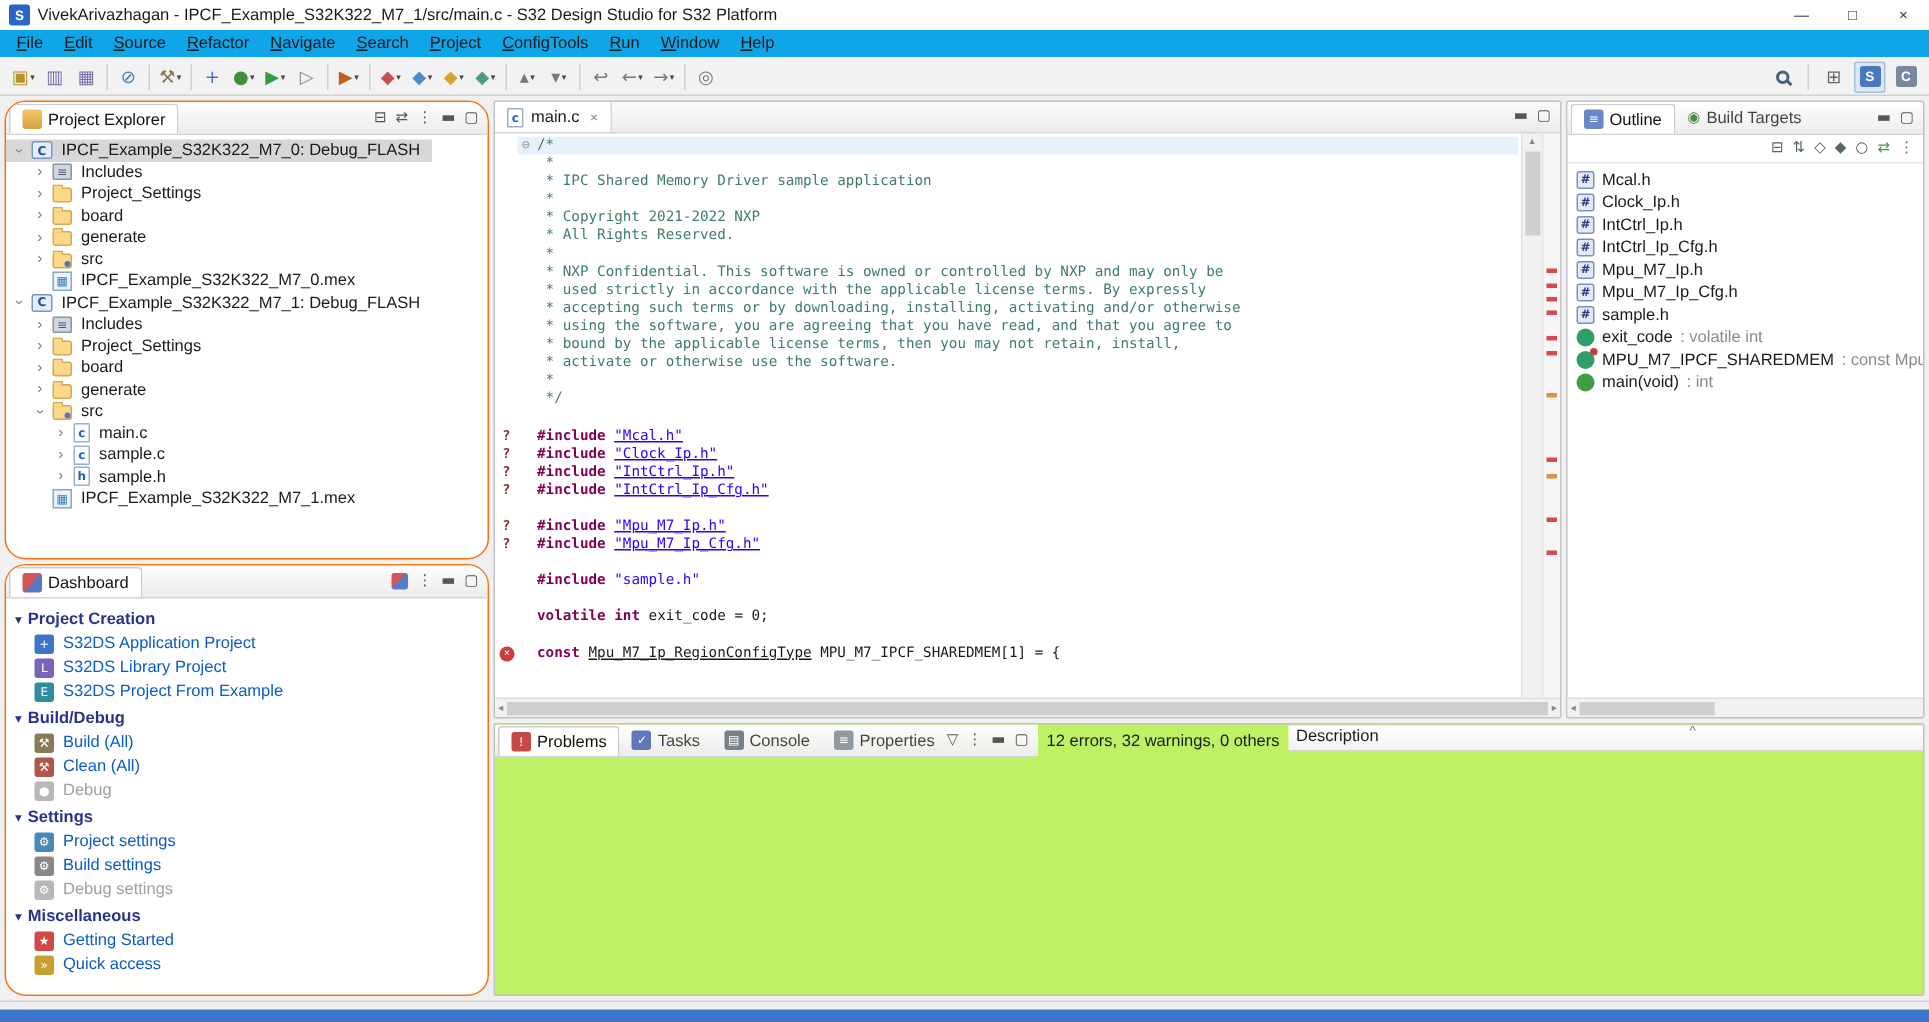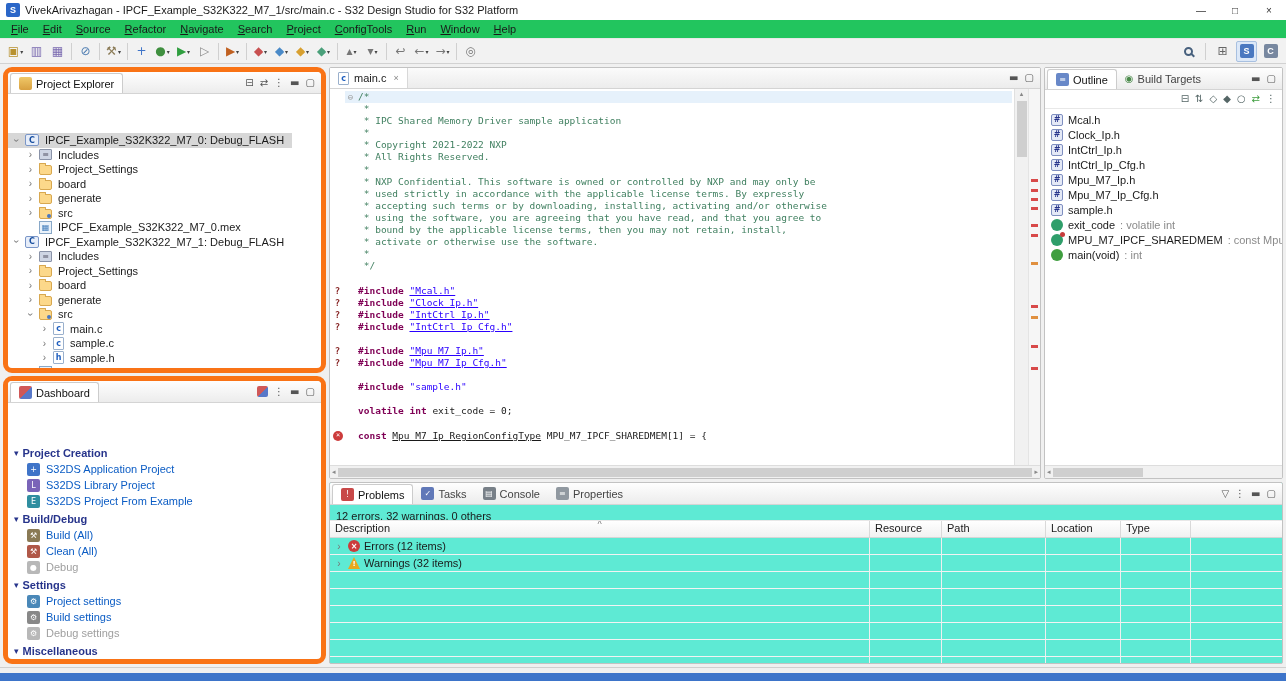--- a/index.html
+++ b/index.html
@@ -10,21 +10,21 @@
 
   
   .titlebar { height:20px; flex:none; background:#fff; display:flex; align-items:center; padding-left:6px; gap:5px; }
   .app-icon { width:14px; height:14px; background:#2a66c8; color:#fff; font-size:9px; font-weight:bold;
               display:flex; align-items:center; justify-content:center; border-radius:2px; flex:none; }
   .tb-title { font-size:11px; white-space:nowrap; }
   .win-controls { margin-left:auto; display:flex; height:100%; }
   .win-btn { width:34px; display:flex; align-items:center; justify-content:center; font-size:10px; color:#333; }
 
   
-  .menubar { height:18px; flex:none; background:#22c55e; display:flex; align-items:center; padding-left:4px; }
+  .menubar { height:18px; flex:none; background:#0ea5e9; display:flex; align-items:center; padding-left:4px; }
   .menu-item { display:inline-block; padding:1px 7px; font-size:11px; }
   .menu-item::first-letter { text-decoration:underline; }
 
   
   .toolbar { height:26px; flex:none; background:#f2f2f2; border-top:1px solid #e8e8e8; border-bottom:1px solid #d2d2d2;
              display:flex; align-items:center; padding:0 5px; }
   .tb-left { display:flex; align-items:center; flex:1; min-width:0; }
   .tb-right { display:flex; align-items:center; gap:3px; }
   .tb-btn { height:21px; min-width:21px; padding:0 2px; display:inline-flex; align-items:center; justify-content:center; border-radius:2px; }
   .tb-glyph { font-size:12px; font-family:"DejaVu Sans",sans-serif; line-height:1; }
@@ -37,21 +37,21 @@
            display:flex; align-items:center; justify-content:center; }
   .pchip.c { background:#7888a0; }
   .persp-grid { font-size:12px; color:#666; font-family:"DejaVu Sans",sans-serif; }
 
   
   .main { flex:1; display:flex; gap:3px; padding:3px; min-height:0; }
   .left-col { width:323px; flex:none; display:flex; flex-direction:column; gap:3px; min-height:0; }
   .right-col { flex:1; display:flex; flex-direction:column; gap:3px; min-width:0; }
   .top-row { height:412px; flex:none; display:flex; gap:3px; min-width:0; }
 
-  .panel { background:#fff; border:5px solid #f97316; border-radius:9px; display:flex; flex-direction:column; min-height:0; overflow:hidden;gap:36px; }
+  .panel { background:#fff; border:1px solid #f97316; border-radius:14px; display:flex; flex-direction:column; min-height:0; overflow:hidden; }
   .pe-panel { height:306px; flex:none; }
   .dash-panel { flex:1; }
 
   .panel-hdr { height:22px; flex:none; background:linear-gradient(#fefefe,#ececec); border-bottom:1px solid #d4d4d4;
                display:flex; align-items:stretch; padding-left:2px; }
   .vtab { display:inline-flex; align-items:center; gap:4px; padding:0 8px; font-size:11px; color:#444; white-space:nowrap; }
   .vtab.sel { background:#fff; border:1px solid #ccc; border-bottom:none; border-radius:3px 3px 0 0; margin-top:1px; color:#111; }
   .hdr-btns { margin-left:auto; display:flex; align-items:center; gap:6px; padding-right:6px; color:#555; }
   .hbtn { font-size:10px; line-height:1; font-family:"DejaVu Sans",sans-serif; }
   .hbtn.green { color:#3f9e3f; }
@@ -129,21 +129,21 @@
   .ol-row { height:15px; display:flex; align-items:center; gap:5px; padding:0 4px 0 6px; white-space:nowrap; overfl myow:hidden; overflow:hidden; }
   .oi { flex:none; width:12px; height:12px; display:inline-flex; align-items:center; justify-content:center; font-family:"DejaVu Sans",sans-serif; }
   .oi-include { background:#e4e9f6; border:1px solid #7f8fc0; border-radius:2px; color:#27348b; font-size:8px; font-weight:bold; }
   .oi-variable { border-radius:50%; background:#2f9e6a; }
   .oi-constant { border-radius:50%; background:#2f9e6a; position:relative; }
   .oi-constant::after { content:""; position:absolute; width:5px; height:5px; background:#c83c3c; border-radius:50%; top:-2px; right:-2px; }
   .oi-function { border-radius:50%; background:#3f9e3f; }
   .ol-type { color:#8a8a8a; }
 
   
-  .problems-panel { flex:1; display:flex; flex-direction:column; background:#5eead4; border:1px solid #c2c2c2; border-radius:2px; overflow:hidden; min-height:0; }
+  .problems-panel { flex:1; display:flex; flex-direction:row; background:#bef264; border:1px solid #c2c2c2; border-radius:2px; overflow:hidden; min-height:0; }
   .tabs { display:flex; align-items:stretch; }
   .prob-summary { height:15px; flex:none; font-size:11px; padding:5px 6px; }
   .prob-hdr { display:grid; height:18px; flex:none; background:linear-gradient(#fff,#f1f1f1); border-top:1px solid #e8e8e8;
               border-bottom:1px solid #d6d6d6; font-size:11px; }
   .ph-cell { border-right:1px solid #d9d9d9; padding:1px 5px; position:relative; overflow:hidden; white-space:nowrap; }
   .ph-cell.last { border-right:none; }
   .sort-ind { position:absolute; top:-2px; left:50%; transform:translateX(-50%); font-size:9px; color:#777; }
   .prob-body { flex:1; overflow:hidden; font-size:11px; }
   .prob-row { display:grid; height:17px; }
   .pr-cell { border-right:1px solid #efefef; border-bottom:1px solid #f3f3f3; overflow:hidden; }

